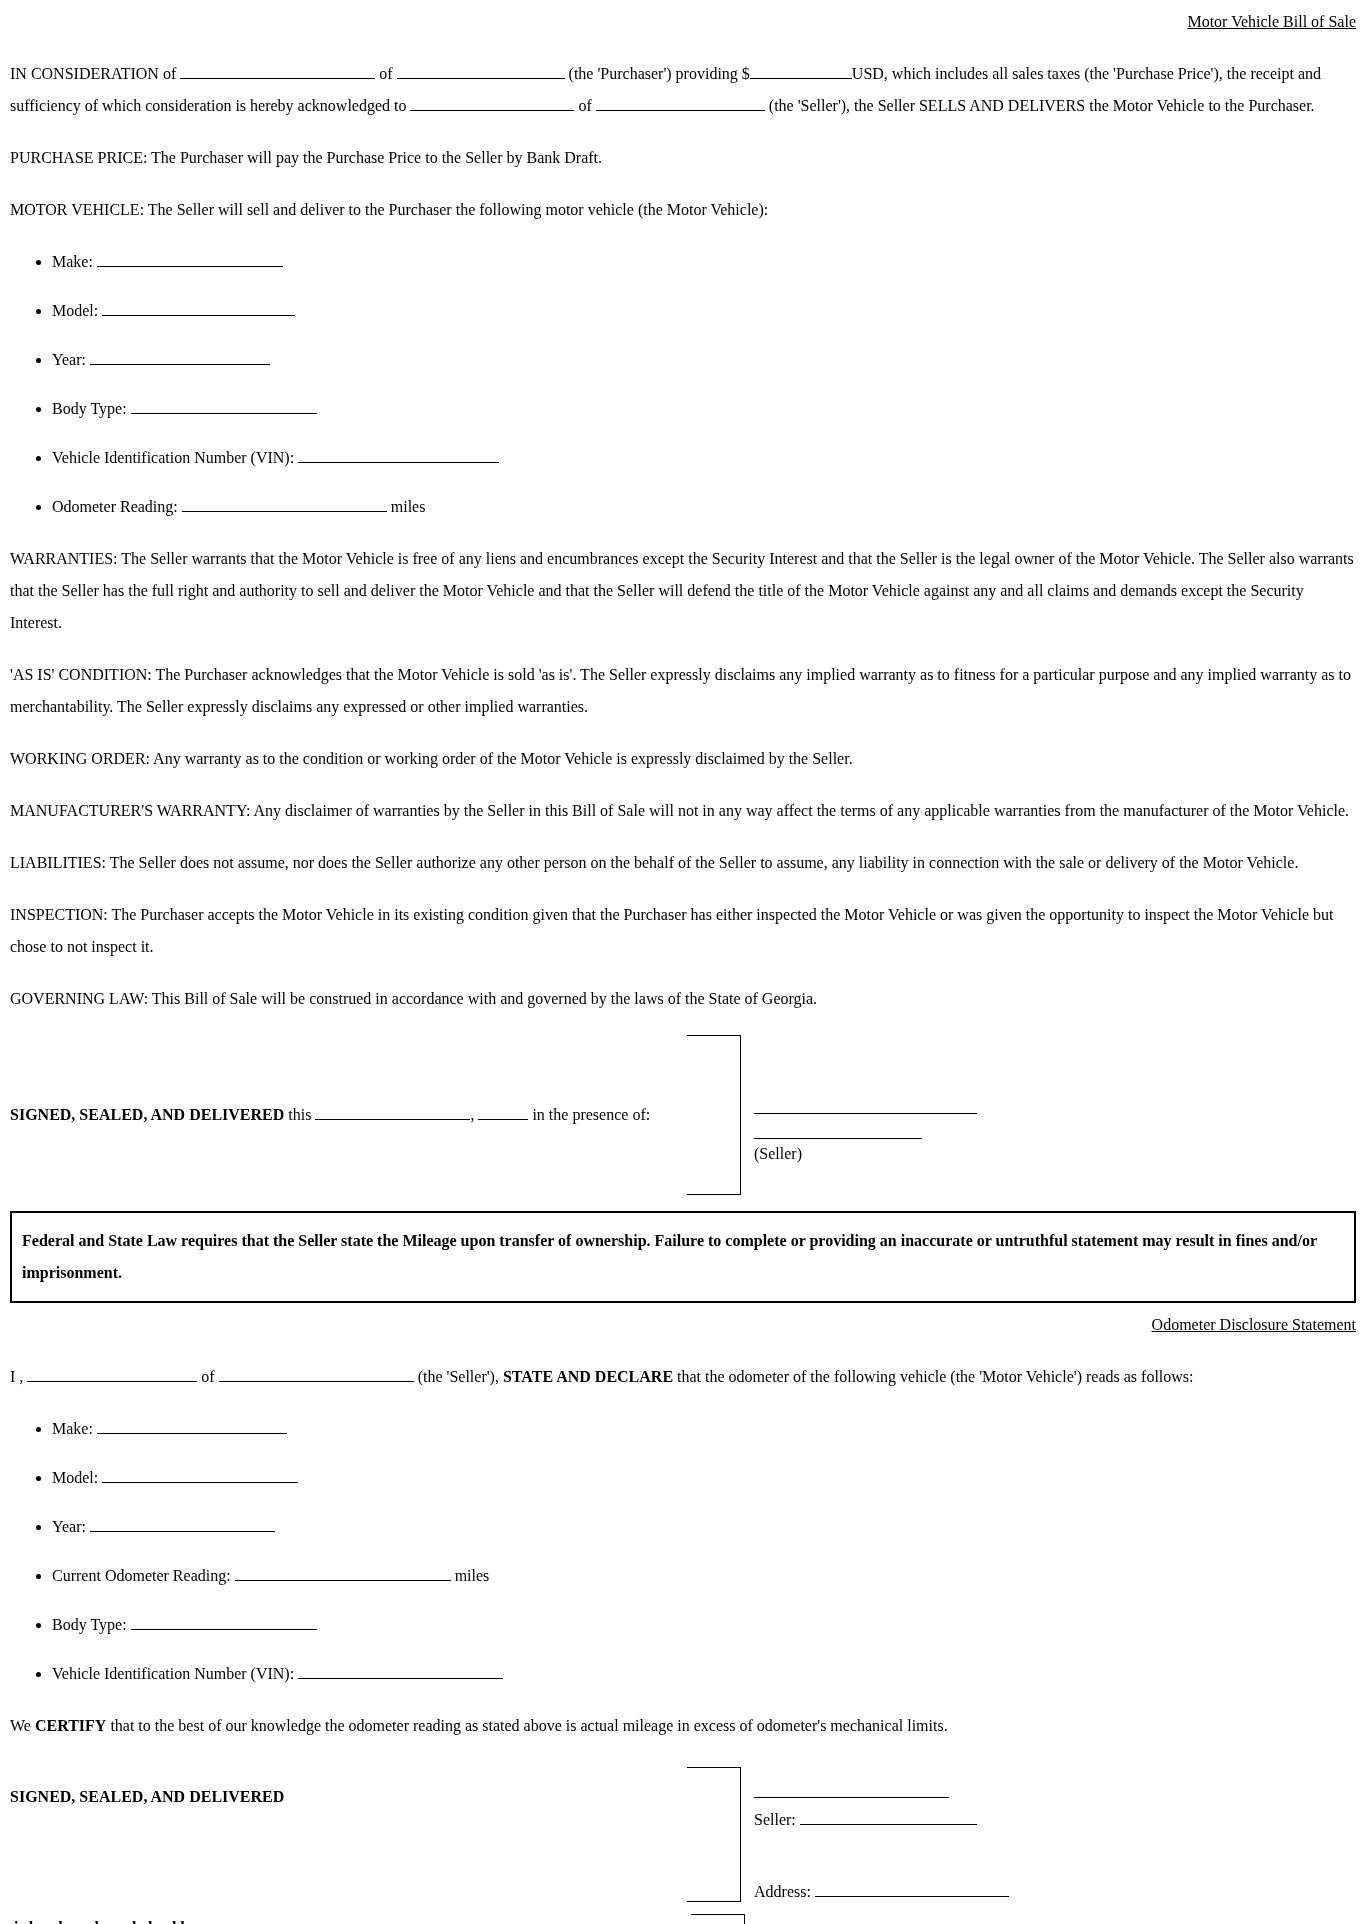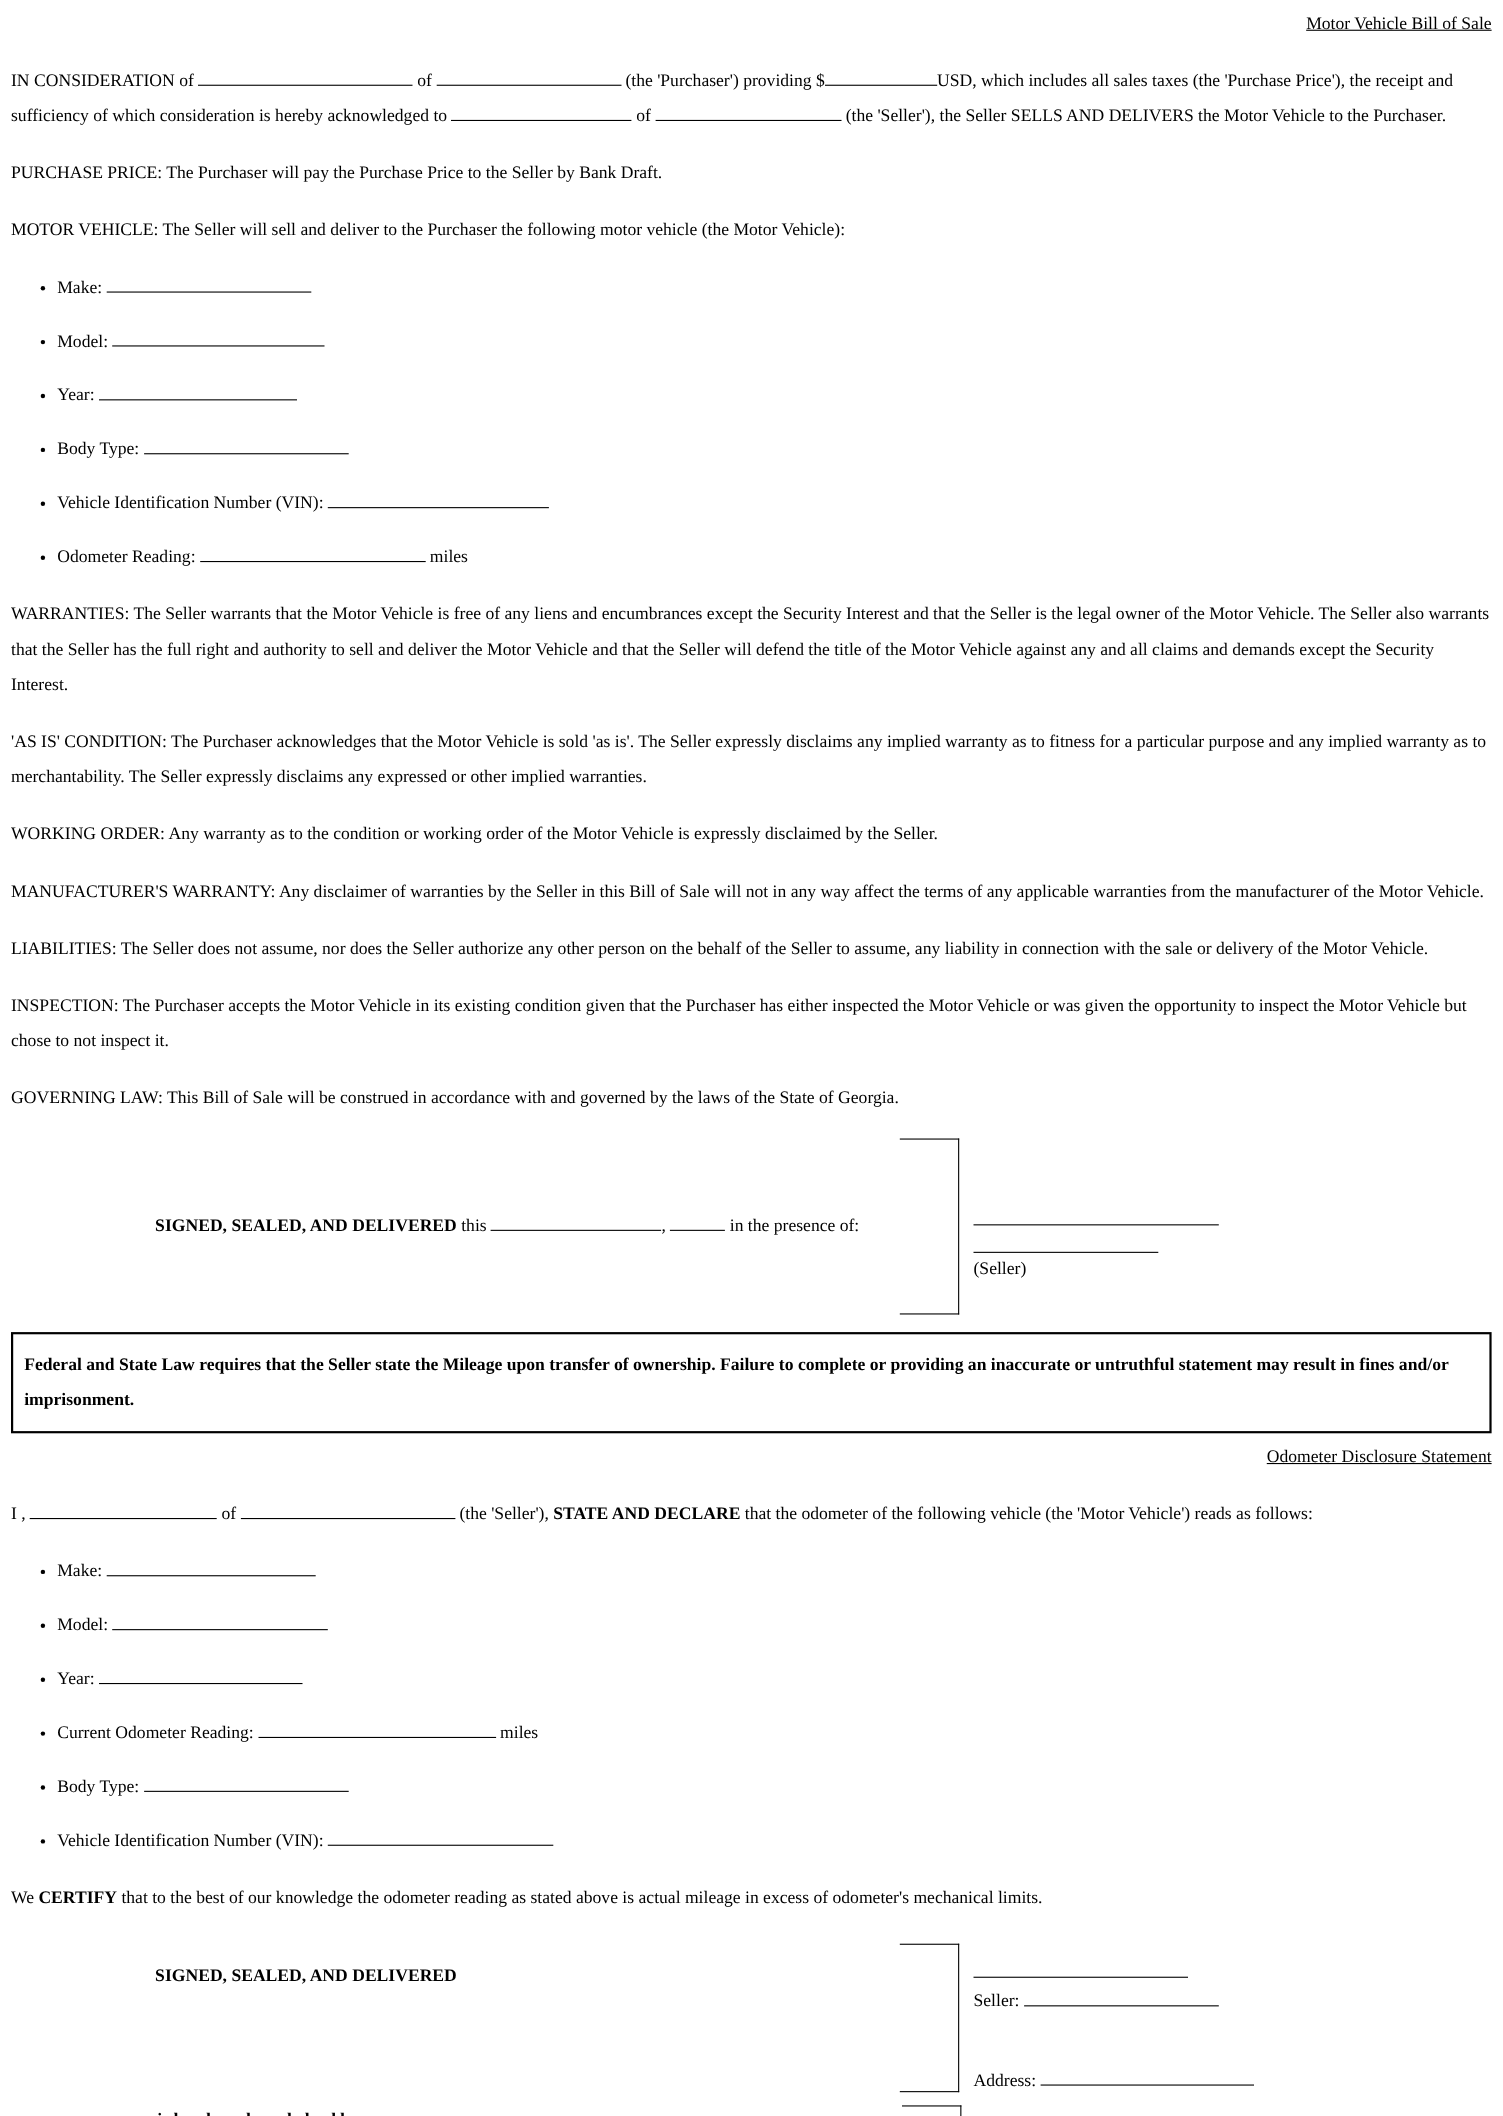--- a/index.html
+++ b/index.html
@@ -28,21 +28,21 @@
     list-style-type: disc;
   }
   ul.fields li { margin-bottom: 17px; }
   ul.fields li:last-child { margin-bottom: 0; }
   .blank {
     display: inline-block;
     border-bottom: 1px solid #000;
     height: 0.95em;
   }
   
-  .sig-row { display: flex; align-items: center; justify-content: center; }
+  .sig-row { display: flex; align-items: center; }
   .sig-row.top-align { align-items: flex-start; }
   .sig-left { flex: 0 0 677px; white-space: nowrap; }
   .bracket {
     flex: 0 0 54px;
     box-sizing: border-box;
     border-top: 1px solid #000;
     border-right: 1px solid #000;
     border-bottom: 1px solid #000;
   }
   .b1 { height: 160px; }

